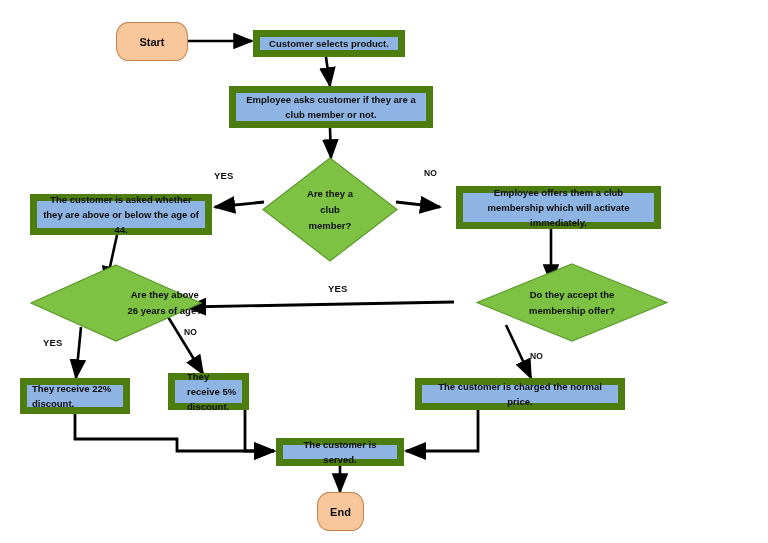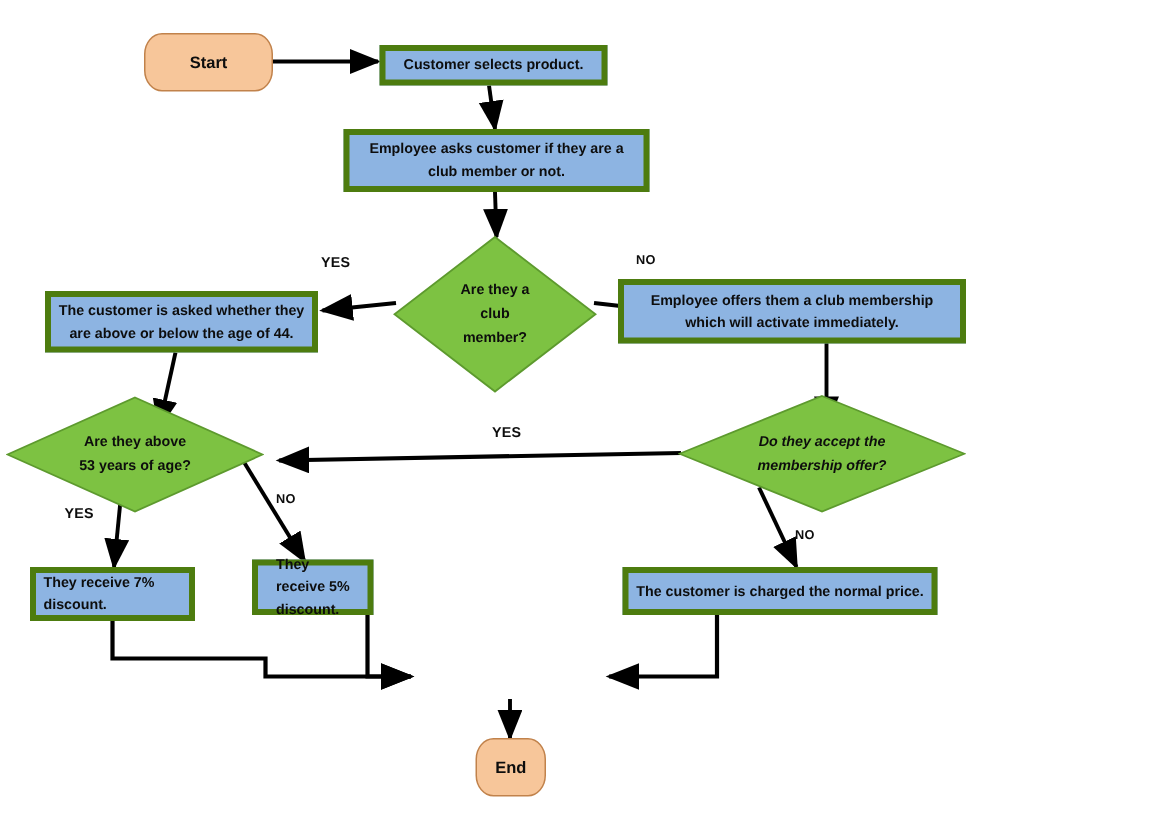--- a/index.html
+++ b/index.html
@@ -29,21 +29,21 @@
     display: flex;
     align-items: center;
     justify-content: center;
     text-align: center;
     color: #0d0d0d;
     font-weight: bold;
     z-index: 3;
   }
   .process {
     background: #8db4e2;
-    border: 4px solid #4d7c0f;
+    border: 7px solid #4d7c0f;
     font-size: 9.5px;
     line-height: 15px;
     padding: 2px 5px;
   }
   .process.left-text {
     justify-content: flex-start;
     text-align: left;
   }
   .terminator {
     background: #f7c69a;
@@ -117,21 +117,21 @@
 
     <path d="M75,414 L75,439 L177,439 L177,451 L274,451" stroke="#000" stroke-width="2.8" fill="none" marker-end="url(#arw)"></path>
 
     <path d="M245,410 L245,451 L274,451" stroke="#000" stroke-width="2.8" fill="none" marker-end="url(#arw)"></path>
 
     <path d="M478,410 L478,451 L406,451" stroke="#000" stroke-width="2.8" fill="none" marker-end="url(#arw)"></path>
 
     <path d="M340,466 L340,492" stroke="#000" stroke-width="2.6" fill="none" marker-end="url(#arw)"></path>
   </svg>
 
-  <div class="node terminator" style="left:96px; top:22px; width:86px; height:39px;">
+  <div class="node terminator" style="left:116px; top:22px; width:72px; height:39px;">
     <span>Start</span>
   </div>
 
   <div class="node process" style="left:253px; top:30px; width:152px; height:27px;">
     <span>Customer selects product.</span>
   </div>
 
   <div class="node process" style="left:229px; top:86px; width:204px; height:42px;">
     <span>Employee asks customer if they are a club member or not.</span>
   </div>
@@ -144,56 +144,59 @@
       <div>Are they a</div>
       <div>club</div>
       <div>member?</div>
     </div>
   </div>
 
   <div class="node process" style="left:30px; top:194px; width:182px; height:41px;">
     <span>The customer is asked whether they are above or below the age of 44.</span>
   </div>
 
-  <div class="node process" style="left:412px; top:186px; width:232px; height:43px;">
+  <div class="node process" style="left:456px; top:186px; width:205px; height:43px;">
     <span>Employee offers them a club membership which will activate immediately.</span>
   </div>
 
-  <div class="node decision" style="left:4px; top:264px; width:172px; height:78px;">
+  <div class="node decision" style="left:30px; top:264px; width:172px; height:78px;justify-content:flex-end;">
     <svg class="dshape" viewBox="0 0 172 78" preserveAspectRatio="none">
       <polygon points="86,1 171,39 86,77 1,39" fill="#7dc242" stroke="#5d9a2e" stroke-width="1.2"></polygon>
     </svg>
     <div class="dtext">
       <div>Are they above</div>
-      <div>53 years of age?</div>
+      <div>26 years of age?</div>
     </div>
   </div>
 
-  <div class="node decision" style="left:452px; top:263px; width:192px; height:79px;font-style:italic;">
+  <div class="node decision" style="left:476px; top:263px; width:192px; height:79px;">
     <svg class="dshape" viewBox="0 0 192 79" preserveAspectRatio="none">
       <polygon points="96,1 191,39.5 96,78 1,39.5" fill="#7dc242" stroke="#5d9a2e" stroke-width="1.2"></polygon>
     </svg>
     <div class="dtext">
       <div>Do they accept the</div>
       <div>membership offer?</div>
     </div>
   </div>
 
   <div class="node process left-text" style="left:20px; top:378px; width:110px; height:36px;">
-    <span>They receive 7% discount.</span>
+    <span>They receive 22% discount.</span>
   </div>
 
   <div class="node process left-text" style="left:168px; top:373px; width:81px; height:37px;padding-left:12px;">
     <span>They receive 5% discount.</span>
   </div>
 
   <div class="node process" style="left:415px; top:378px; width:210px; height:32px;">
     <span>The customer is charged the normal price.</span>
   </div>
 
+  <div class="node process" style="left:276px; top:438px; width:128px; height:28px;">
+    <span>The customer is served.</span>
+  </div>
 
   <div class="node terminator" style="left:317px; top:492px; width:47px; height:39px;text-align:center;">
     <span>End</span>
   </div>
 
   <div class="edge-label" style="left:214px; top:170px;">YES</div>
 
   <div class="edge-label small" style="left:424px; top:168px;">NO</div>
 
   <div class="edge-label" style="left:328px; top:283px;">YES</div>

